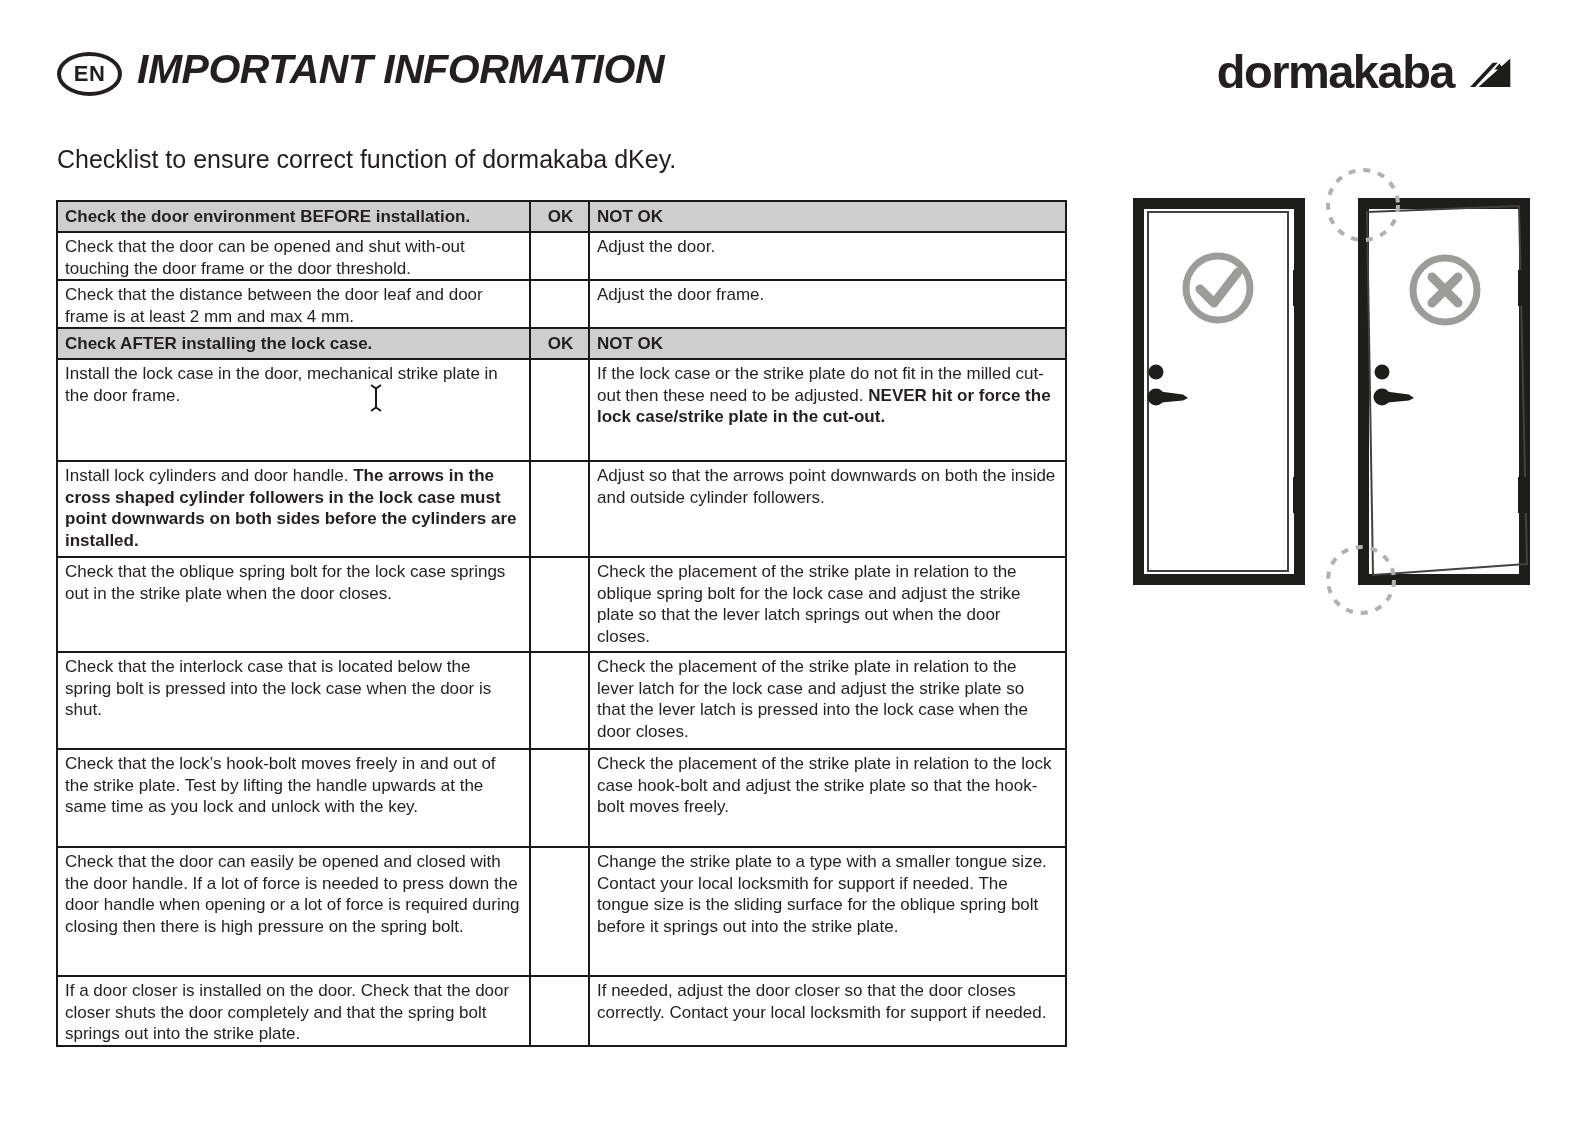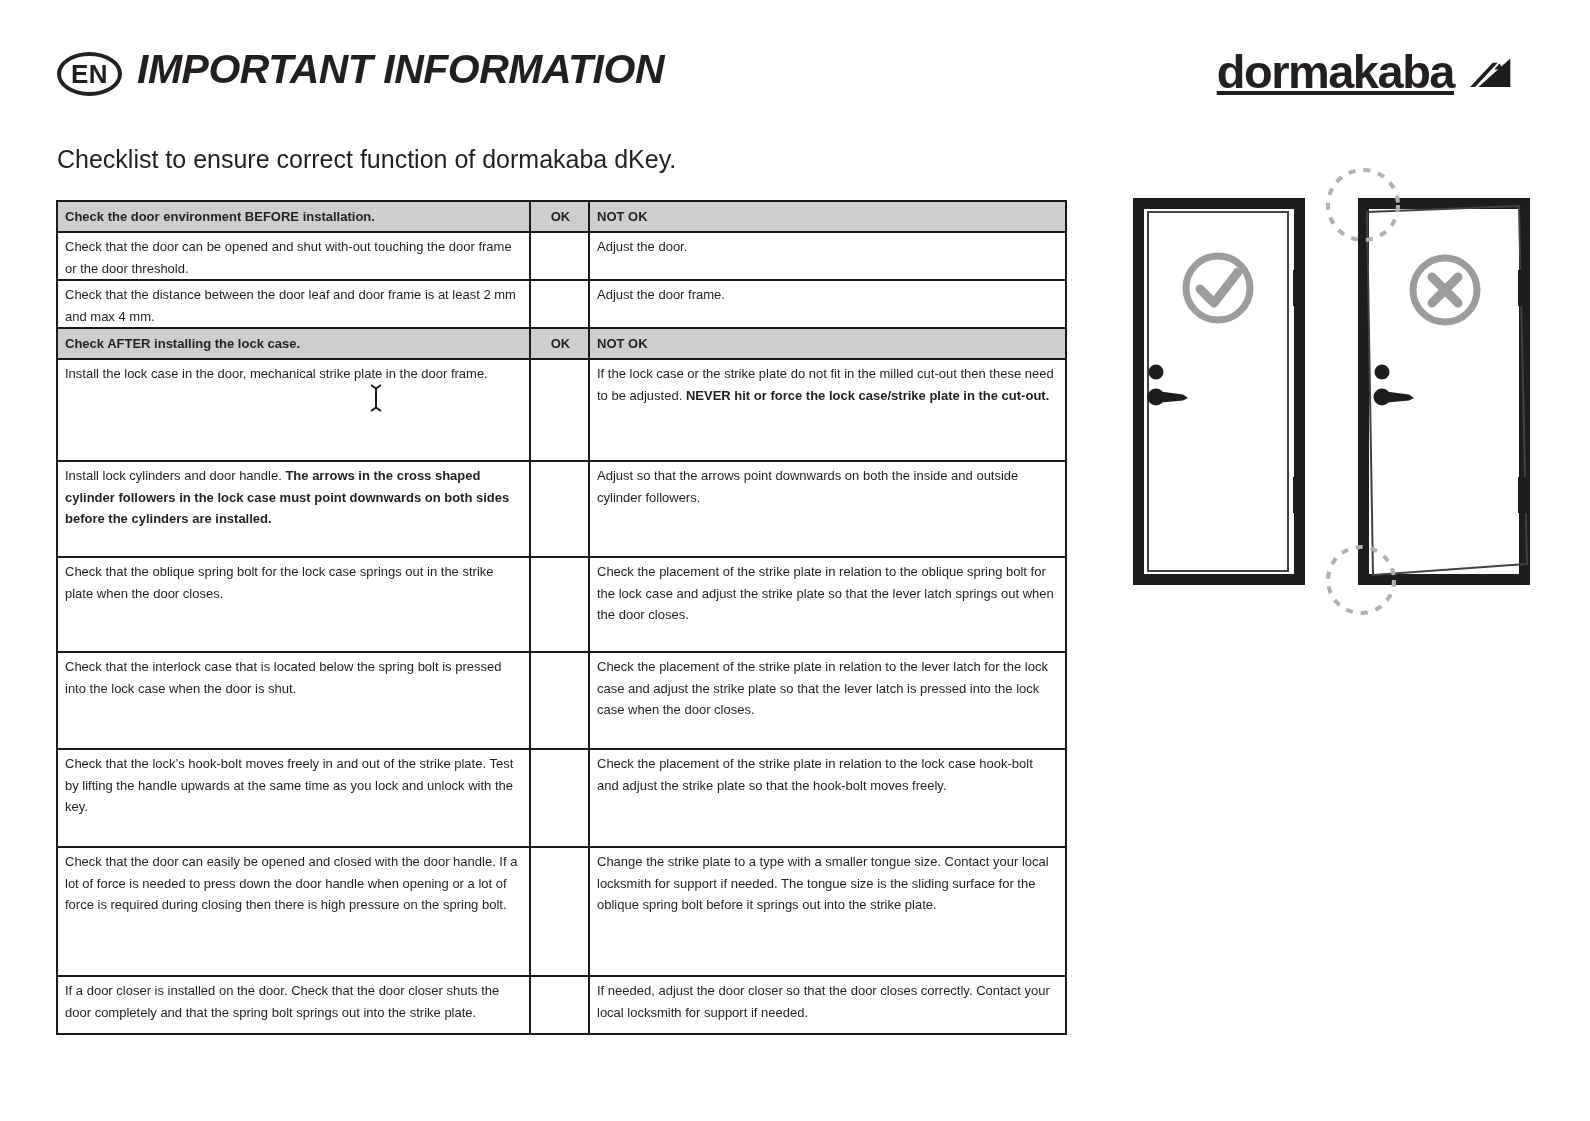--- a/index.html
+++ b/index.html
@@ -3,34 +3,34 @@
 <meta charset="utf-8">
 <style>
   html,body{margin:0;padding:0;background:#ffffff;}
   .page{position:relative;width:1590px;height:1121px;background:#fff;overflow:hidden;
         font-family:"Liberation Sans",sans-serif;color:#231f20;}
 
   
   .en-badge{position:absolute;left:57px;top:52px;width:57px;height:36px;
             border:4px solid #231f20;border-radius:50%;
             display:flex;align-items:center;justify-content:center;
-            font-weight:bold;font-size:26px;letter-spacing:.5px;}
+            font-weight:bold;font-size:22px;letter-spacing:.5px;}
   .title{position:absolute;left:137px;top:46px;margin:0;font-size:41px;font-weight:bold;
          letter-spacing:-0.5px;white-space:nowrap;font-style:italic;}
-  .logo{position:absolute;top:50px;right:78px;display:flex;align-items:flex-end;gap:6px;text-decoration:underline;}
+  .logo{position:absolute;top:50px;right:78px;display:flex;align-items:flex-end;gap:6px;}
   .logo-text{font-size:47px;font-weight:bold;letter-spacing:-1.5px;line-height:0.92;}
   .logo-mark{width:52px;height:42px;}
 
   .intro{position:absolute;left:57px;top:145px;margin:0;font-size:25px;}
 
   
   .checklist{position:absolute;left:56px;top:200px;width:1009px;
              border-collapse:collapse;table-layout:fixed;}
   .checklist td{border:2px solid #1a1a1a;vertical-align:top;
-                padding:3px 9px 0 7px;font-size:13px;line-height:21.5px;
+                padding:3px 9px 0 7px;font-size:17px;line-height:21.5px;
                 box-sizing:border-box;overflow:hidden;}
   .checklist tr.hdr td{background:#cecece;font-weight:bold;padding-top:4px;}
   .checklist td.okcol{text-align:center;padding-left:2px;padding-right:0;}
   .checklist span.b{font-weight:bold;}
 
   
   .doors{position:absolute;left:1090px;top:140px;width:470px;height:480px;}
 
   
   .cursor{position:absolute;left:367px;top:383px;width:18px;height:30px;}

